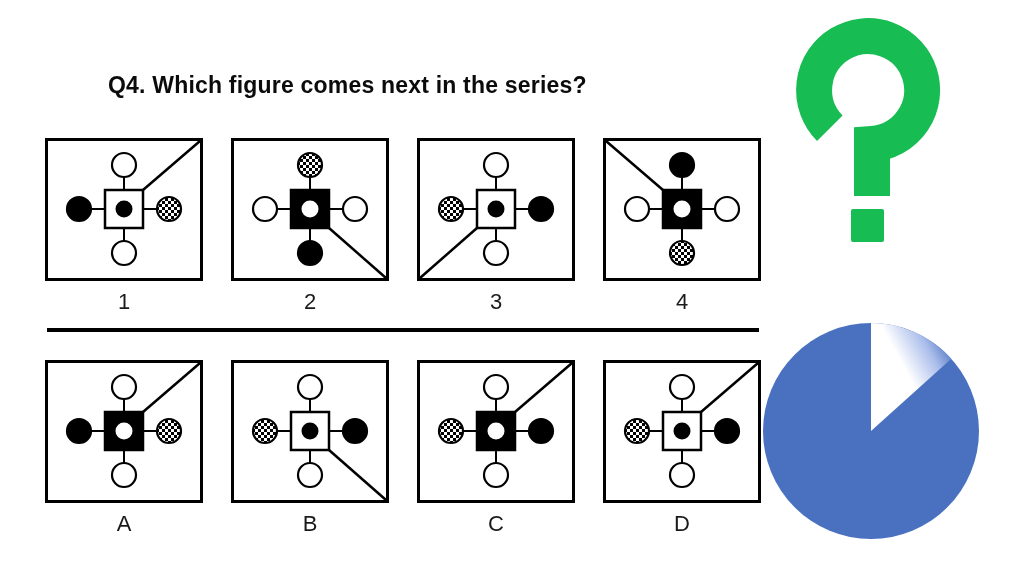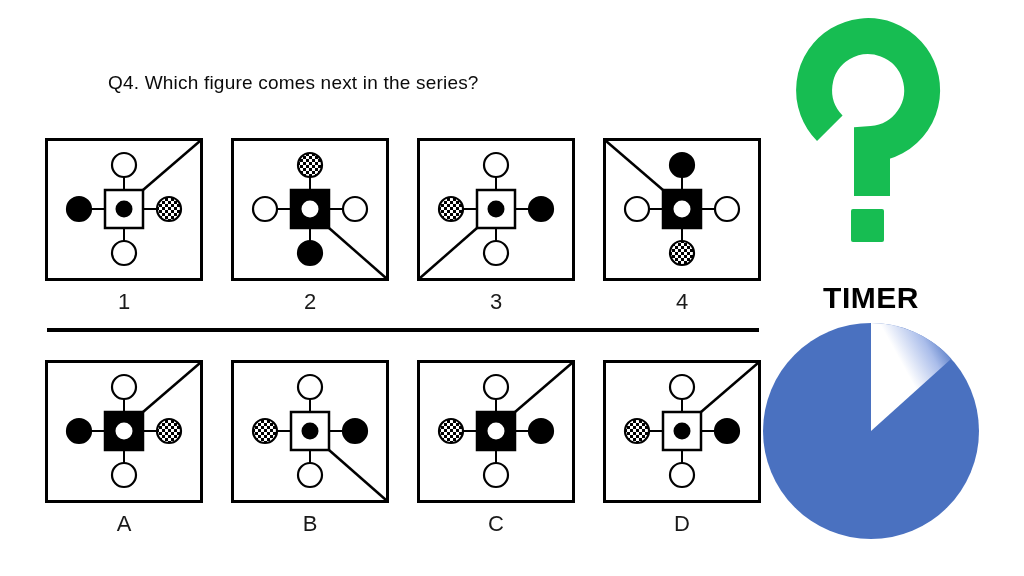--- a/index.html
+++ b/index.html
@@ -4,21 +4,21 @@
 <style>
   * { margin:0; padding:0; box-sizing:border-box; }
   html,body { background:#ffffff; }
   body { font-family:"Liberation Sans", sans-serif; }
   .stage {
     position:relative; width:1024px; height:576px; background:#ffffff;
     overflow:hidden;
   }
   .title {
     position:absolute; left:108px; top:72px;
-    font-size:19px; font-weight:normal; color:#0b0b0b; letter-spacing:0.2px;
+    font-size:23px; font-weight:bold; color:#0b0b0b; letter-spacing:0.2px;
     white-space:nowrap;
   }
   .fig-cell { position:absolute; width:158px; }
   .fig-cell svg { display:block; }
   .fig-label {
     width:158px; text-align:center; margin-top:8px;
     font-size:22px; color:#1a1a1a; font-weight:500;
   }
   .separator {
     position:absolute; left:47px; top:328px; width:712px; height:4px;
@@ -219,21 +219,20 @@
     <div class="fig-label">D</div>
   </div>
 
   <div class="qmark">
     <svg viewBox="0 0 170 250" width="170" height="250">
       <path d="M 49.8 123.2 A 54 54 0 1 1 92 139 L 92 191" fill="none" stroke-width="36" stroke="#17bd52"></path>
       <rect x="71" y="204" width="33" height="33" rx="2" fill="#17bd52"></rect>
     </svg>
   </div>
 
-  <div class="timer-label">TIMER</div>
   <div class="timer-pie">
     <svg viewBox="0 0 226 226" width="226" height="226">
       <defs>
         <linearGradient id="wg" gradientUnits="userSpaceOnUse" x1="122" y1="78" x2="198" y2="36">
           <stop offset="0" stop-color="#ffffff"></stop>
           <stop offset="0.4" stop-color="#ffffff"></stop>
           <stop offset="0.75" stop-color="#aabdea"></stop>
           <stop offset="1" stop-color="#4a71c0"></stop>
         </linearGradient>
       </defs>

